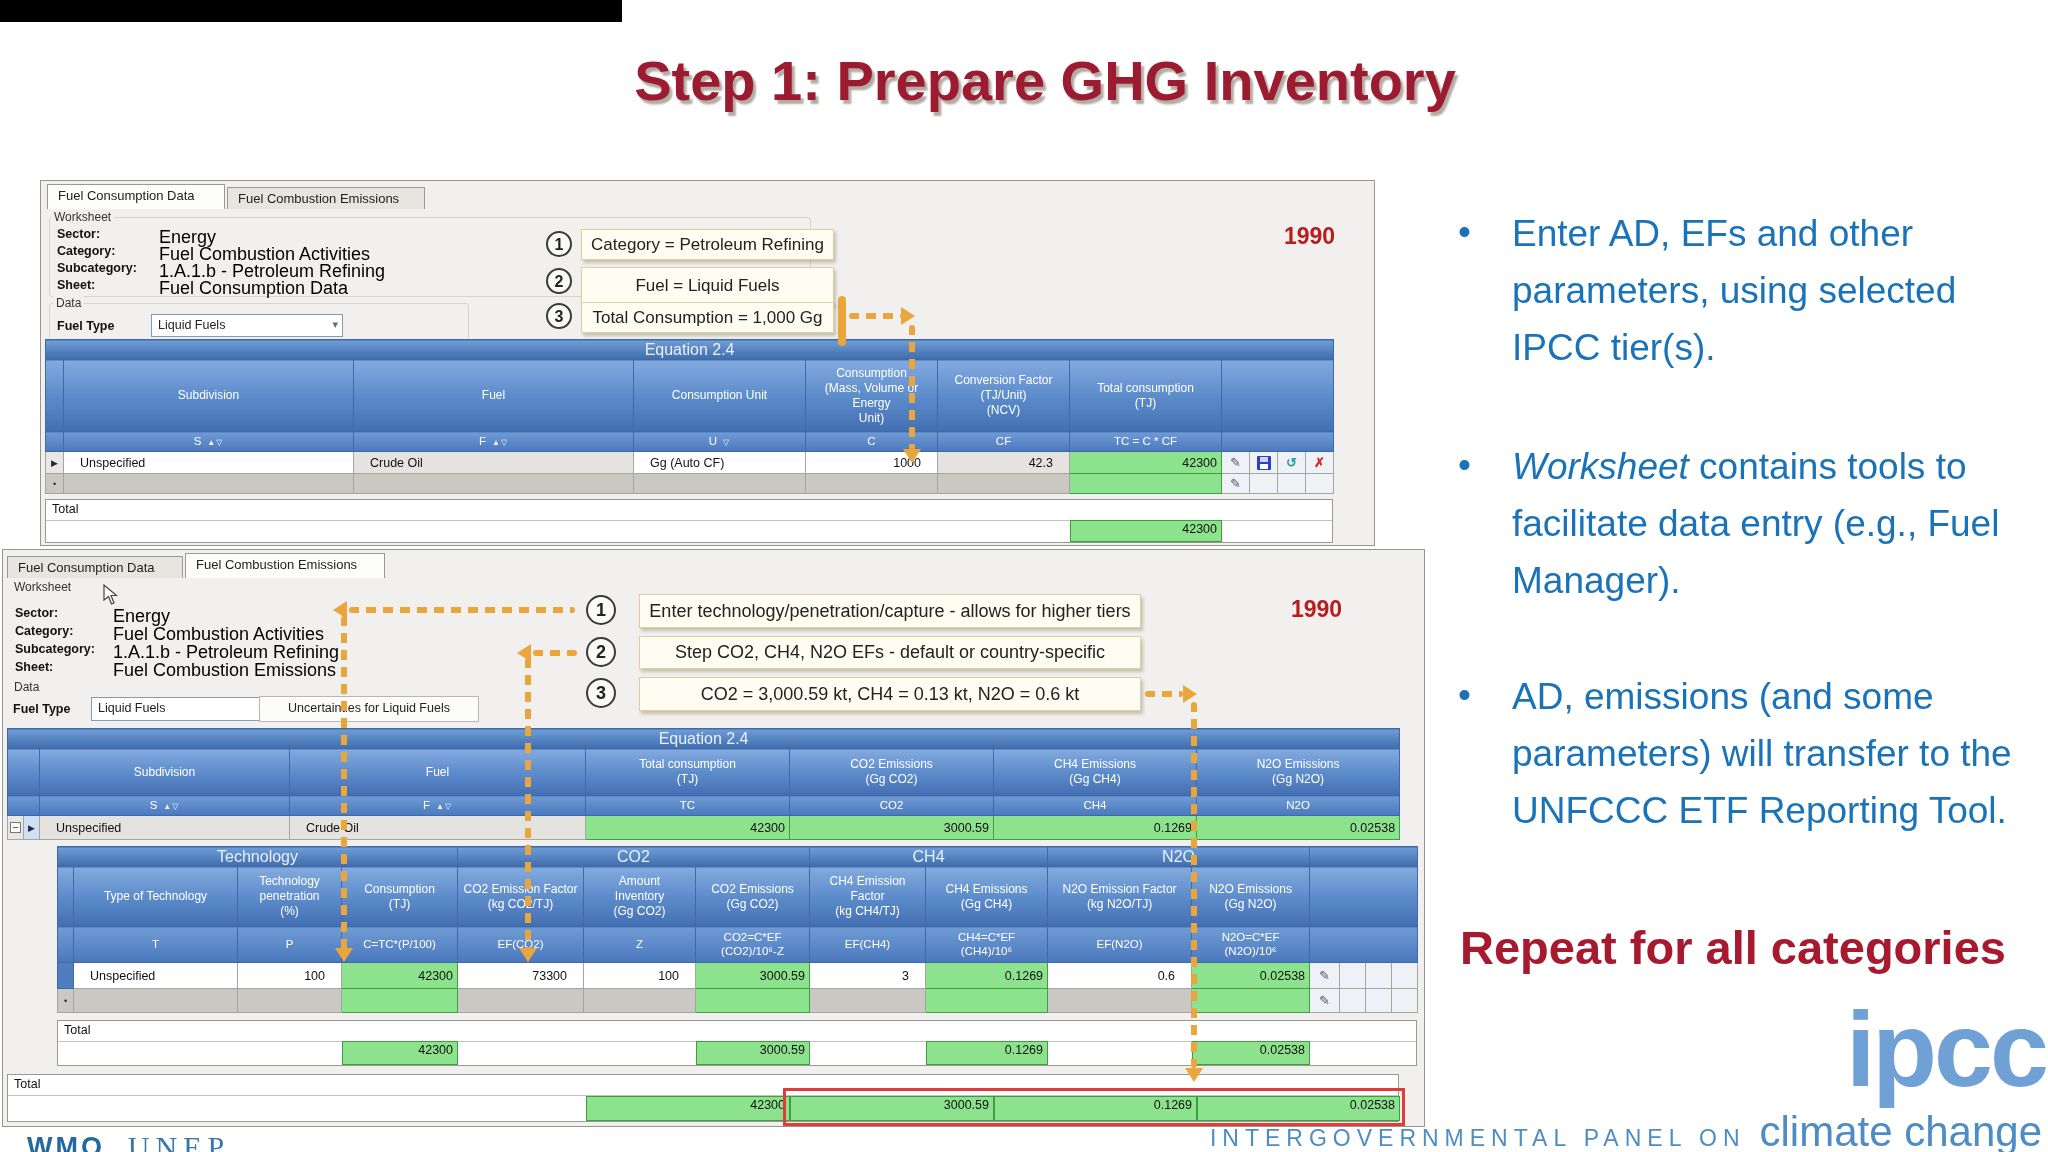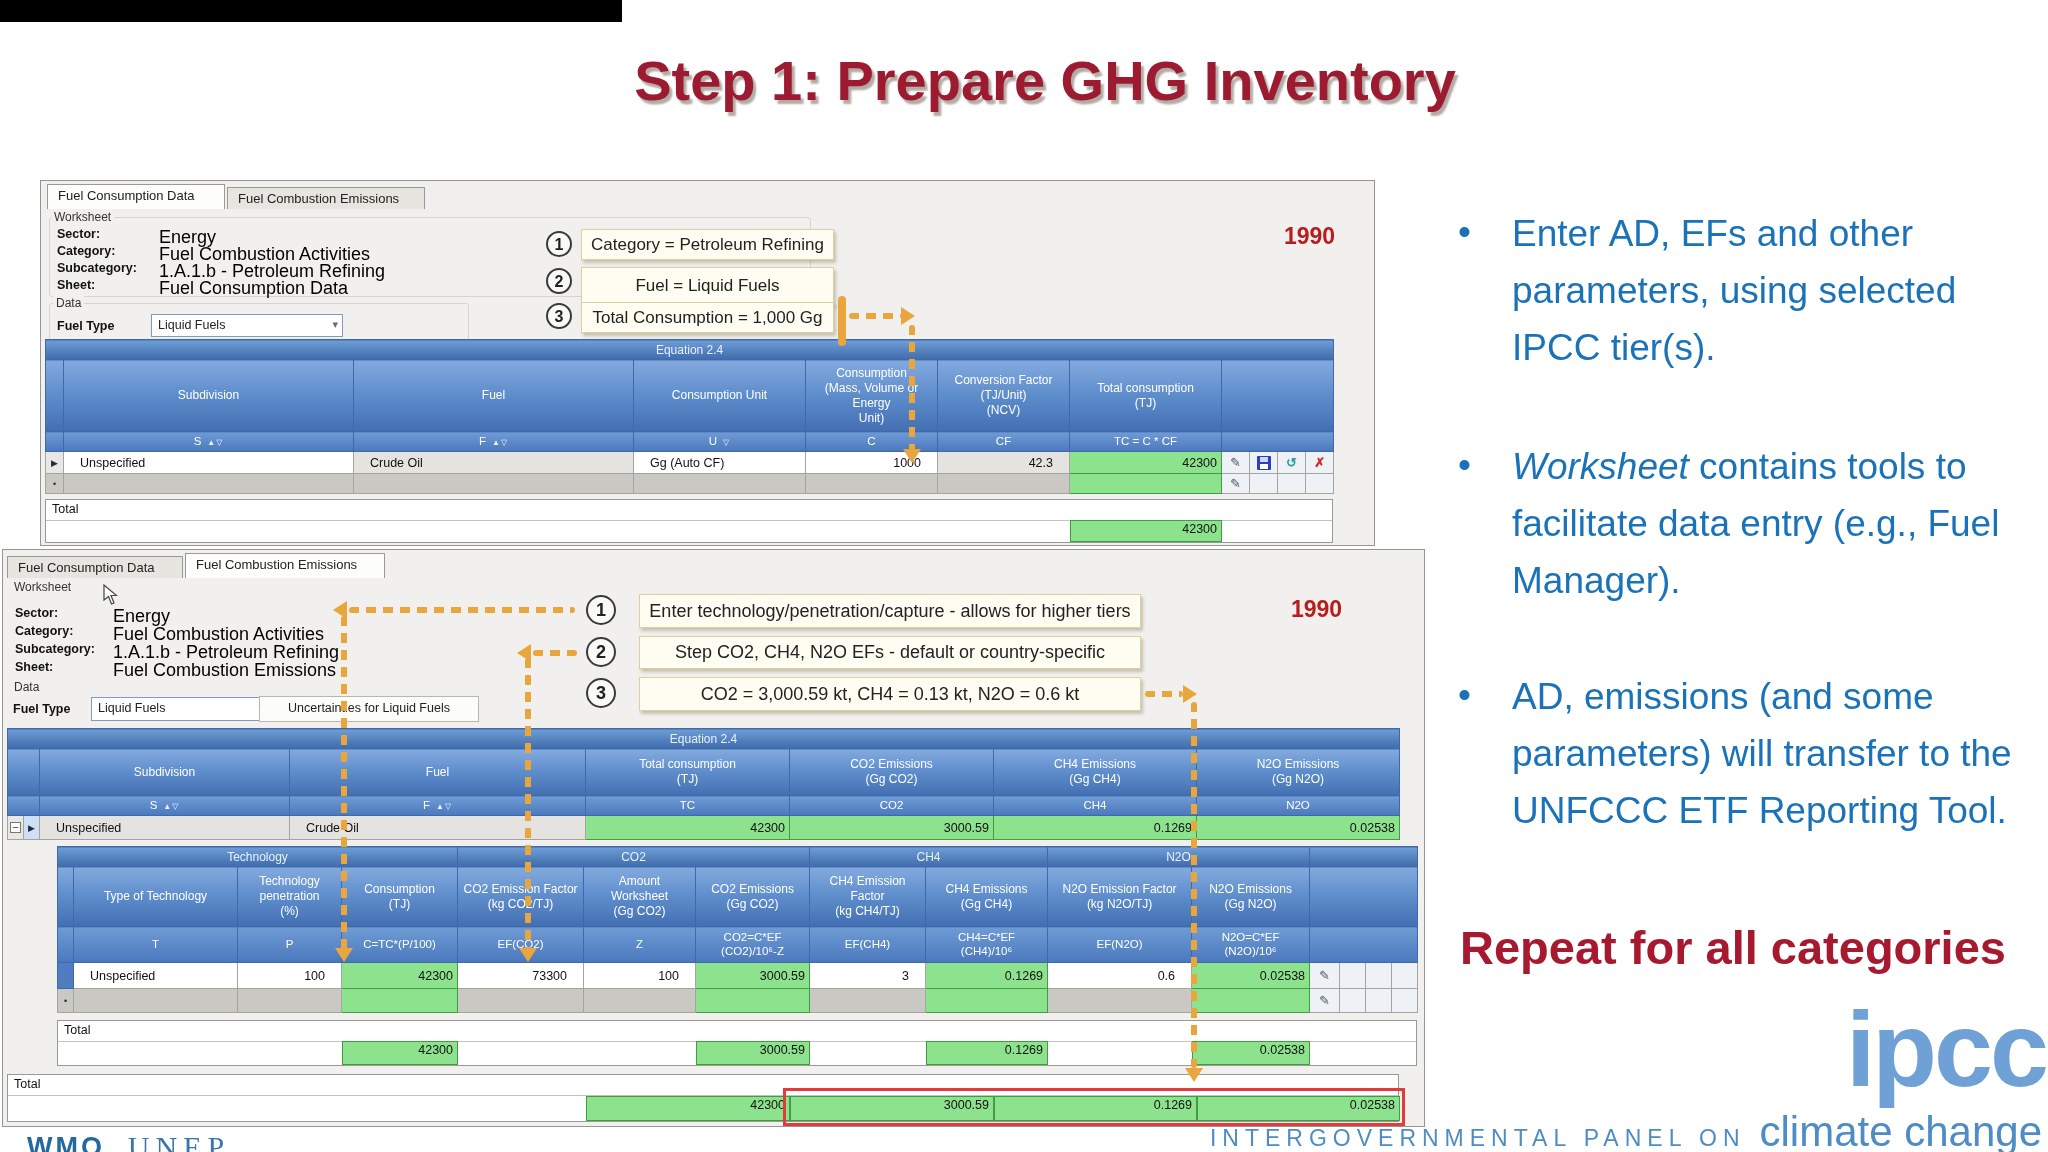--- a/index.html
+++ b/index.html
@@ -41,21 +41,21 @@
   .dash-v { position:absolute; width:6px; background:repeating-linear-gradient(180deg,#e9a63c 0 10px,transparent 10px 17px); border-radius:3px; z-index:5; }
   .bar-v  { position:absolute; width:8px; background:#e9a63c; border-radius:4px; z-index:5; }
   .ah-r { position:absolute; width:0; height:0; border-top:9px solid transparent; border-bottom:9px solid transparent; border-left:14px solid #e9a63c; z-index:5; }
   .ah-l { position:absolute; width:0; height:0; border-top:9px solid transparent; border-bottom:9px solid transparent; border-right:14px solid #e9a63c; z-index:5; }
   .ah-d { position:absolute; width:0; height:0; border-left:9px solid transparent; border-right:9px solid transparent; border-top:14px solid #e9a63c; z-index:5; }
   
   table.tbl { table-layout:fixed; border-collapse:collapse; position:absolute; z-index:1; }
   .hc { background:linear-gradient(180deg,#86add f0,#4a78bd); }
   td.hc { background:linear-gradient(180deg,#83aade 0%,#5d8ccb 50%,#436fb2 100%); color:#fff; font-size:12px;
           text-align:center; vertical-align:middle; white-space:pre-line; border:1px solid #3f69a8; padding:1px 2px; line-height:1.25; }
-  td.eq { background:linear-gradient(180deg,#6f9dd6,#3f6cab); color:#e8f0ff; font-size:12px; text-align:center; border:1px solid #3f69a8; }
+  td.eq { background:linear-gradient(180deg,#6f9dd6,#3f6cab); color:#e8f0ff; font-size:16px; text-align:center; border:1px solid #3f69a8; }
   td.sh { background:linear-gradient(180deg,#6f9bd4,#4a78bd); color:#fff; font-size:11.5px; text-align:center; border:1px solid #3f69a8; padding:1px 2px; white-space:pre-line; line-height:1.2;}
   td.dc { background:#fff; border:1px solid #a5a59f; font-size:12.5px; color:#111; padding:1px 16px; overflow:hidden; white-space:nowrap; }
   td.ro { background:#e4e3df; }
   td.num { text-align:right; }
   td.grn { background:#8de28d; border:1px solid #3f9e3f; text-align:right; font-size:12.5px; padding:1px 4px; color:#111; }
   td.mk  { background:#e8e7e3; border:1px solid #a5a59f; text-align:center; font-size:9px; color:#1b2b4a; padding:0; }
   td.mk-sel { background:#cfe0f5; }
   td.mk-blue { background:#4f7dc0; border:1px solid #3f69a8; }
   tr.newrow td.dc, tr.newrow td.mk { background:#c9c8c3; }
   tr.newrow td.grn { background:#8de28d; }
@@ -338,21 +338,21 @@
         <td class="hc"></td>
         <td class="hc">Type of Technology</td>
         <td class="hc">Technology
 penetration
 (%)</td>
         <td class="hc">Consumption
 (TJ)</td>
         <td class="hc">CO2 Emission Factor
 (kg CO2/TJ)</td>
         <td class="hc">Amount
-Worksheet
+Inventory
 (Gg CO2)</td>
         <td class="hc">CO2 Emissions
 (Gg CO2)</td>
         <td class="hc">CH4 Emission
 Factor
 (kg CH4/TJ)</td>
         <td class="hc">CH4 Emissions
 (Gg CH4)</td>
         <td class="hc">N2O Emission Factor
 (kg N2O/TJ)</td>

